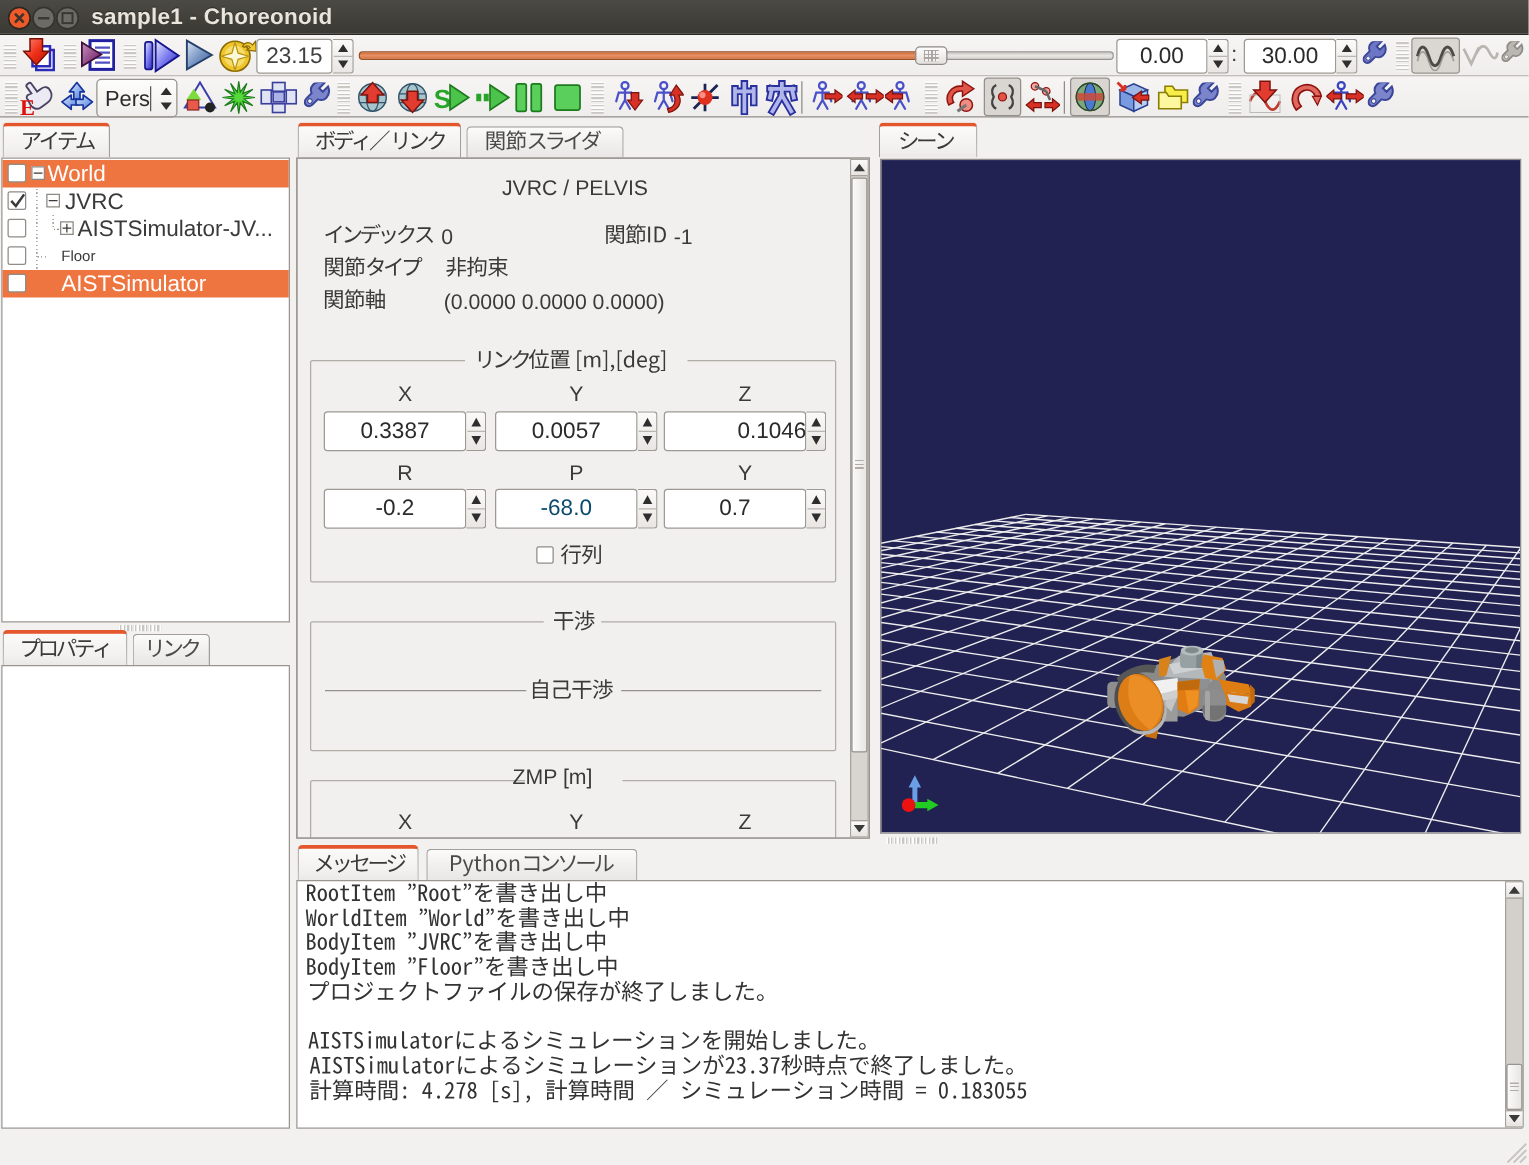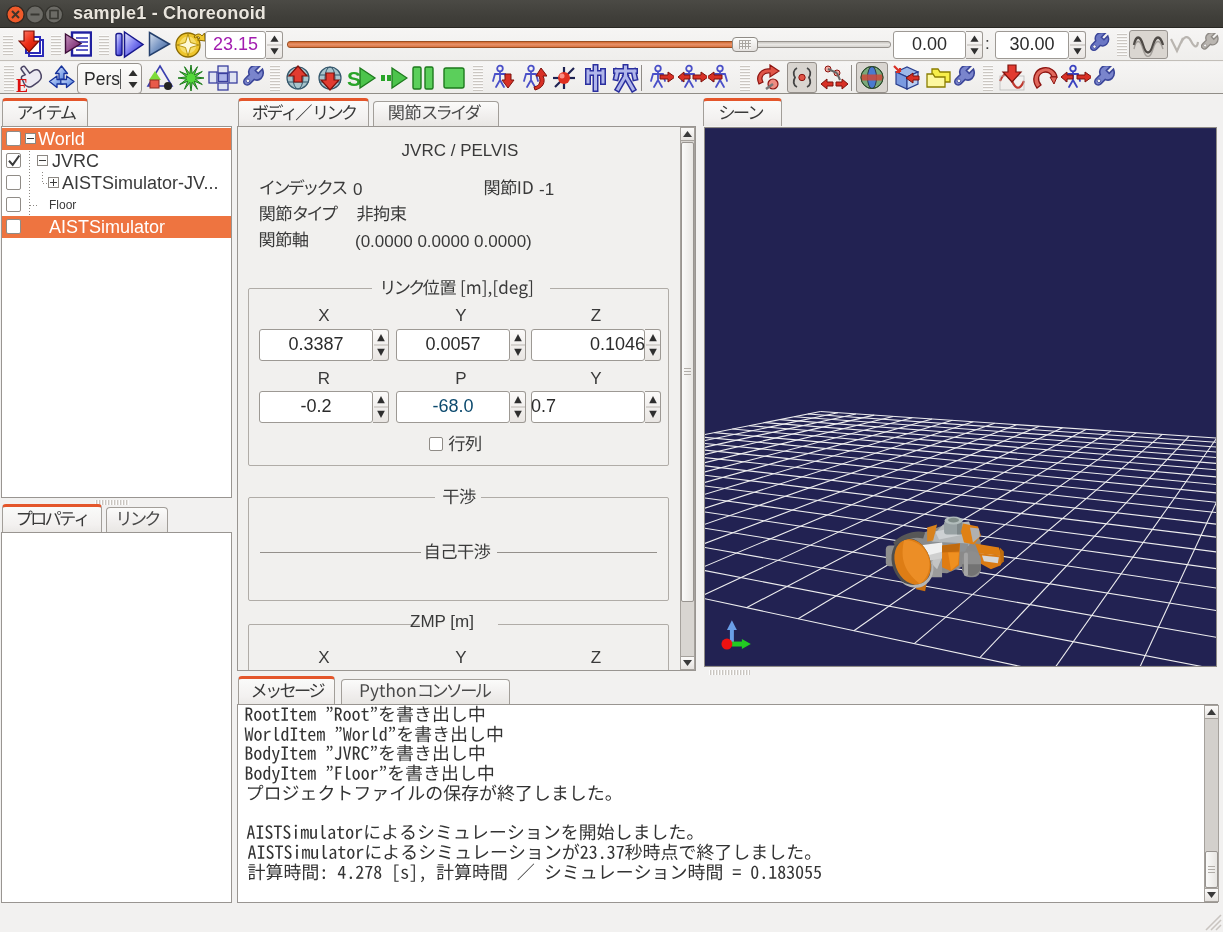--- a/index.html
+++ b/index.html
@@ -80,21 +80,21 @@
 <svg class="abs" style="left:147px;top:31px" width="25" height="27" viewBox="0 0 25 27">
 <path d="M2.5 1.5 L22.5 13 L2.5 24.5 Z" fill="url(#pg2)" stroke="#25406c" stroke-width="1.5"></path>
   </svg>
 <svg class="abs" style="left:174px;top:29px" width="31" height="31" viewBox="0 0 31 31">
 <circle cx="14" cy="16" r="12" fill="#eec52c" stroke="#8a6a00" stroke-width="1.3"></circle>
 <circle cx="14" cy="16" r="8.5" fill="#f6dd6a"></circle>
 <path d="M14 5 L16.5 13.5 L25 16 L16.5 18.5 L14 27 L11.5 18.5 L3 16 L11.5 13.5 Z" fill="#fdf8d8" stroke="#b89410" stroke-width="1"></path>
 <path d="M20 8 C22 4.5, 26 4, 28 7 L30.5 4 L31 12 L23.5 11 L26 9 C24.5 7, 22.5 7.5, 21.5 9 Z" fill="#f0c830" stroke="#8a6a00" stroke-width="1"></path>
   </svg>
 <div class="abs field" style="left:205px;top:31px;width:61px;height:28px;"></div>
-<div class="abs" style="left:205px;top:31px;width:61px;height:26px;font-size:18px;color:#a21caf;text-align:center;line-height:26px">23.15</div>
+<div class="abs" style="left:205px;top:31px;width:61px;height:26px;font-size:18px;color:#404040;text-align:center;line-height:26px">23.15</div>
 <div class="abs spinbtns" style="left:266px;top:31px;width:17px;height:28px;"></div>
 <svg class="abs" style="left:266px;top:31px" width="17" height="28" viewBox="0 0 17 28">
 <path d="M8.5 4.48 L4.42 10.64 L12.58 10.64 Z" fill="#2e2e2e"></path>
 <path d="M8.5 23.52 L4.42 17.36 L12.58 17.36 Z" fill="#2e2e2e"></path>
 <line x1="1" y1="14.0" x2="16" y2="14.0" stroke="#b9b5b0" stroke-width="1"></line>
   </svg>
 <div class="abs" style="left:287px;top:41px;width:449px;height:7px;background:linear-gradient(#d2682f,#e8926a 45%,#d97340);border:1px solid #9c4f22;border-radius:3px"></div>
 <div class="abs" style="left:755px;top:41px;width:136px;height:7px;background:linear-gradient(#c9c6c2,#e9e7e4 50%,#d5d2ce);border:1px solid #97938e;border-radius:3px"></div>
 <div class="abs" style="left:732px;top:37px;width:26px;height:15px;background:linear-gradient(#fdfdfc,#e4e1de);border:1px solid #8f8b86;border-radius:4px"></div>
 <div class="abs" style="left:739px;top:40px;width:12px;height:9px;background:repeating-linear-gradient(to right,#aaa6a1 0 1px,transparent 1px 3px),repeating-linear-gradient(to bottom,#aaa6a1 0 1px,#f5f4f2 1px 3px)"></div>
@@ -542,21 +542,21 @@
 <div class="abs field" style="left:531px;top:329px;width:114px;height:32px;"></div>
 <div class="abs" style="left:531px;top:329px;width:114px;height:30px;font-size:18px;color:#2b2b2b;text-align:right;line-height:30px">0.1046</div>
 <div class="abs spinbtns" style="left:645px;top:329px;width:16px;height:32px;"></div>
 <svg class="abs" style="left:645px;top:329px" width="16" height="32" viewBox="0 0 16 32">
 <path d="M8.0 5.12 L4.16 12.16 L11.84 12.16 Z" fill="#2e2e2e"></path>
 <path d="M8.0 26.88 L4.16 19.84 L11.84 19.84 Z" fill="#2e2e2e"></path>
 <line x1="1" y1="16.0" x2="15" y2="16.0" stroke="#b9b5b0" stroke-width="1"></line>
   </svg>
 <div class="abs" style="left:531px;top:369px;width:130px;height:20px;font-size:17px;color:#3a3a3a;text-align:center">Y</div>
 <div class="abs field" style="left:531px;top:391px;width:114px;height:32px;"></div>
-<div class="abs" style="left:531px;top:391px;width:114px;height:46px;font-size:18px;color:#2b2b2b;text-align:left;line-height:30px">0.7</div>
+<div class="abs" style="left:531px;top:391px;width:114px;height:46px;font-size:18px;color:#2b2b2b;text-align:center;line-height:30px">0.7</div>
 <div class="abs spinbtns" style="left:645px;top:391px;width:16px;height:32px;"></div>
 <svg class="abs" style="left:645px;top:391px" width="16" height="32" viewBox="0 0 16 32">
 <path d="M8.0 5.12 L4.16 12.16 L11.84 12.16 Z" fill="#2e2e2e"></path>
 <path d="M8.0 26.88 L4.16 19.84 L11.84 19.84 Z" fill="#2e2e2e"></path>
 <line x1="1" y1="16.0" x2="15" y2="16.0" stroke="#b9b5b0" stroke-width="1"></line>
   </svg>
 <div class="abs" style="left:429px;top:437px;width:14px;height:14px;background:#fff;border:1px solid #908c87;border-radius:2px"></div>
 <svg style="position:absolute;left:448.0px;top:431.2px;overflow:visible" width="35" height="25" viewBox="0 -19.2 35 25.4">
     <g fill="#3a3a3a">
       <path transform="translate(0.0,0) scale(0.017500,-0.017500)" d="M435 780V708H927V780ZM267 841C216 768 119 679 35 622C48 608 69 579 79 562C169 626 272 724 339 811ZM391 504V432H728V17C728 1 721 -4 702 -5C684 -6 616 -6 545 -3C556 -25 567 -56 570 -77C668 -77 725 -77 759 -66C792 -53 804 -30 804 16V432H955V504ZM307 626C238 512 128 396 25 322C40 307 67 274 78 259C115 289 154 325 192 364V-83H266V446C308 496 346 548 378 600Z"></path>

